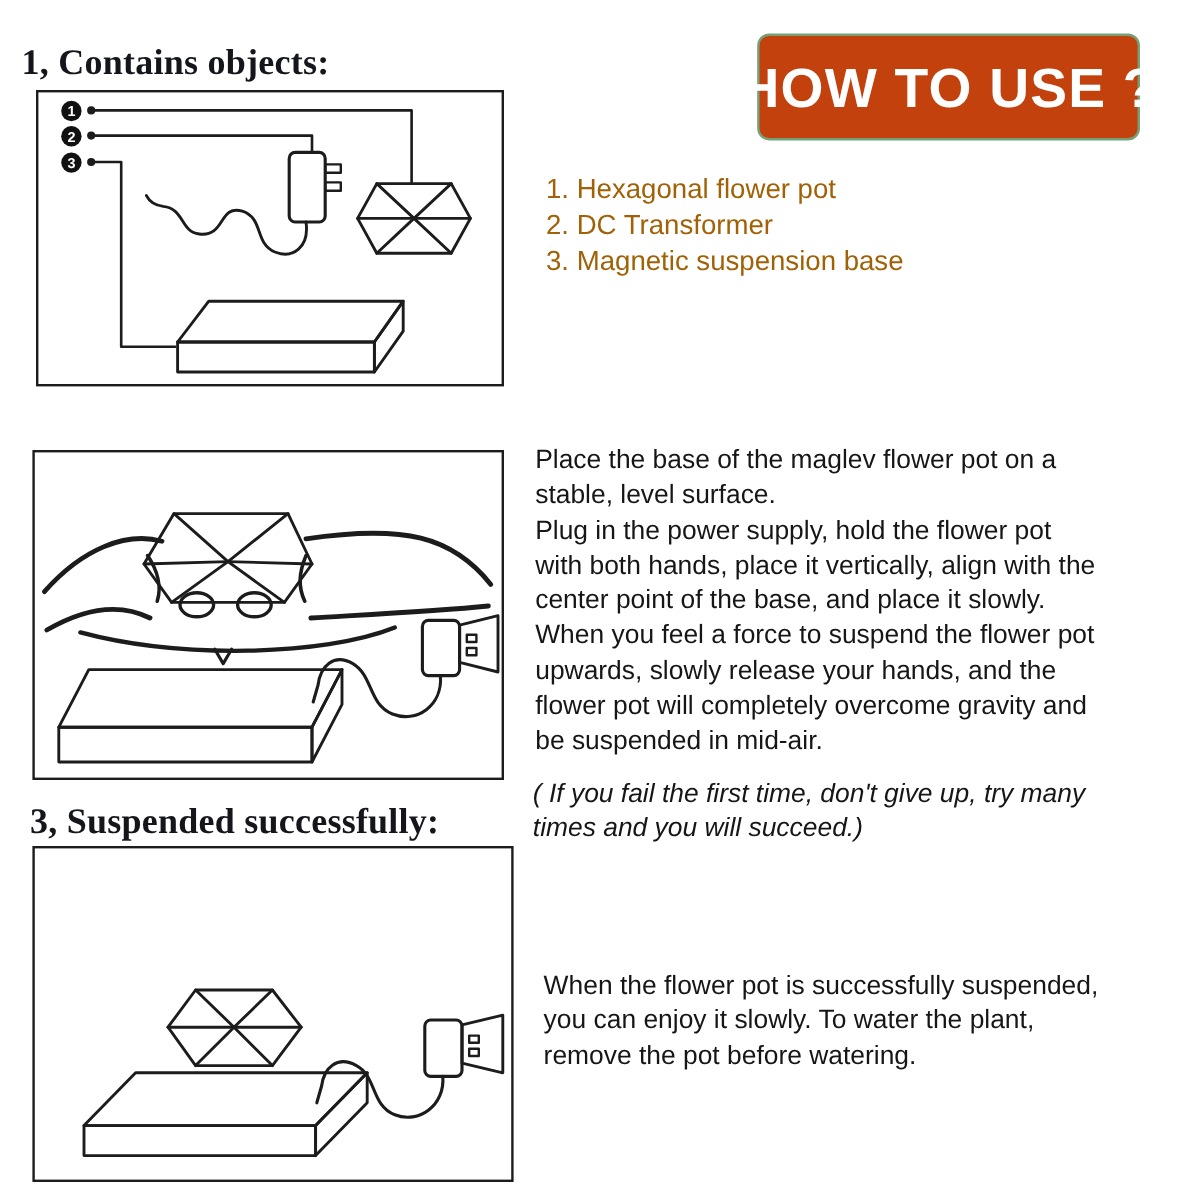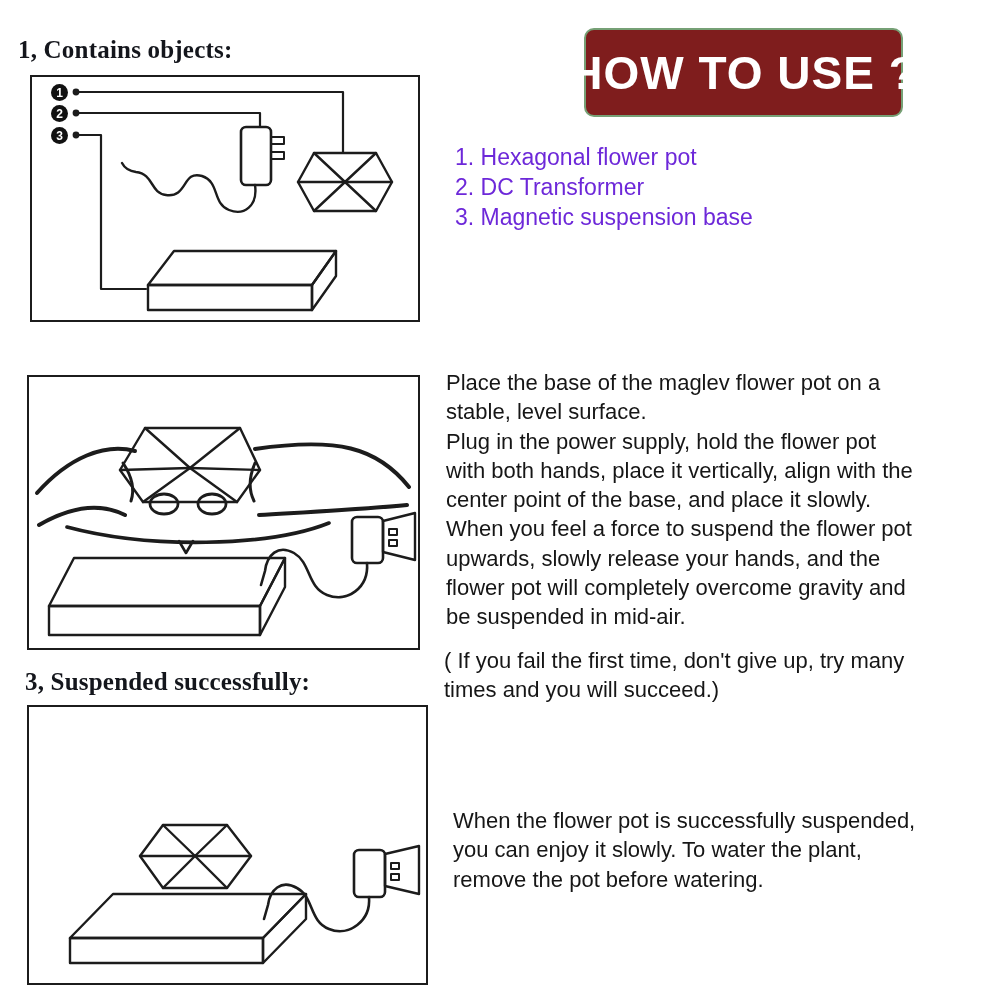--- a/index.html
+++ b/index.html
@@ -4,46 +4,46 @@
 <title>How to use</title>
 <style>
   html,body{margin:0;padding:0;background:#ffffff;}
   .sheet{
     position:relative;width:1000px;height:1000px;background:#ffffff;
     font-family:"Liberation Sans",sans-serif;color:#1b1b1b;overflow:hidden;
   }
   .step-heading{
     position:absolute;margin:0;
     font-family:"Liberation Serif",serif;font-weight:bold;
-    font-size:25px;color:#14161c;letter-spacing:0.2px;white-space:nowrap;
+    font-size:30px;color:#14161c;letter-spacing:0.2px;white-space:nowrap;
   }
   .banner{
-    position:absolute;left:584px;top:28px;width:319px;height:89px;
-    background:#7f1d1d;border:2px solid #76a075;border-radius:10px;
+    position:absolute;left:631px;top:28px;width:319px;height:89px;
+    background:#c2410c;border:2px solid #76a075;border-radius:10px;
     display:flex;align-items:center;justify-content:center;box-sizing:border-box;
   }
   .banner-label{
     color:#ffffff;font-weight:bold;font-size:46px;letter-spacing:1px;white-space:nowrap;
   }
   .diagram-box{
     position:absolute;border:2.5px solid #1c1c1c;background:#ffffff;box-sizing:border-box;
   }
   .diagram-box svg{position:absolute;left:0;top:0;}
   .callout{
     position:absolute;width:17px;height:17px;border-radius:50%;
     background:#111111;color:#ffffff;font-size:12px;font-weight:bold;
     display:flex;align-items:center;justify-content:center;line-height:1;
   }
   .text-block{
     position:absolute;white-space:pre-line;
     font-size:22px;line-height:29.3px;color:#161616;
   }
   .legend-block{
     position:absolute;white-space:pre-line;
-    font-size:23px;line-height:30px;color:#6d28d9;
+    font-size:23px;line-height:30px;color:#a16207;
   }
 </style>
 </head>
 <body>
 
 <div class="sheet">
 
   <div class="banner">
     <span class="banner-label">HOW TO USE ?</span>
   </div>
@@ -137,21 +137,21 @@
 
   <div class="text-block" style="left:446px;top:368px;width:556px;">Place the base of the maglev flower pot on a
 stable, level surface.
 Plug in the power supply, hold the flower pot
 with both hands, place it vertically, align with the
 center point of the base, and place it slowly.
 When you feel a force to suspend the flower pot
 upwards, slowly release your hands, and the
 flower pot will completely overcome gravity and
 be suspended in mid-air.</div>
-  <div class="text-block" style="left:444px;top:646px;width:556px;">( If you fail the first time, don't give up, try many
+  <div class="text-block" style="left:444px;top:646px;width:556px;font-style:italic;">( If you fail the first time, don't give up, try many
 times and you will succeed.)</div>
 
   <h2 class="step-heading" style="left:25px;top:668px;">3, Suspended successfully:</h2>
 
   <div class="diagram-box" style="left:27px;top:705px;width:401px;height:280px;">
     <svg width="396" height="275" viewBox="0 0 396 275">
       <g stroke="#1c1c1c" fill="none" stroke-width="2.4" stroke-linecap="round" stroke-linejoin="round">
         <g>
           <polygon points="111,149 134,118 198,118 222,149 198,181 134,181"></polygon>
           <line x1="166" y1="149" x2="111" y2="149"></line>

